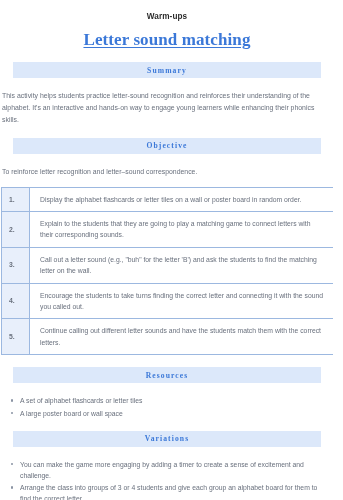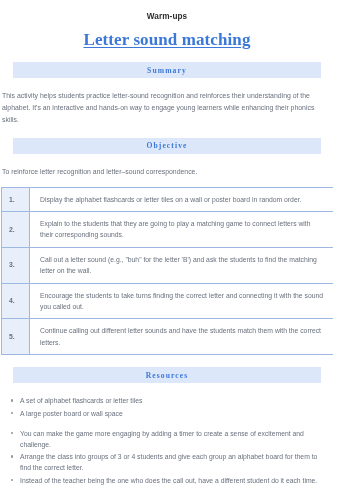--- a/index.html
+++ b/index.html
@@ -146,19 +146,20 @@
       </tr>
     </tbody>
   </table>
 
   <div class="sec-head">Resources</div>
   <ul class="bullets">
     <li> A set of alphabet flashcards or letter tiles</li>
     <li>A large poster board or wall space</li>
   </ul>
 
+  <div class="sec-head">Variations</div>
   <ul class="bullets">
     <li>You can make the game more engaging by adding a timer to create a sense of excitement and challenge.</li>
     <li>Arrange the class into groups of 3 or 4 students and give each group an alphabet board for them to find the correct letter.</li>
     <li>Instead of the teacher being the one who does the call out, have a different student do it each time.</li>
   </ul>
 
 </div>
 
 </body></html>

